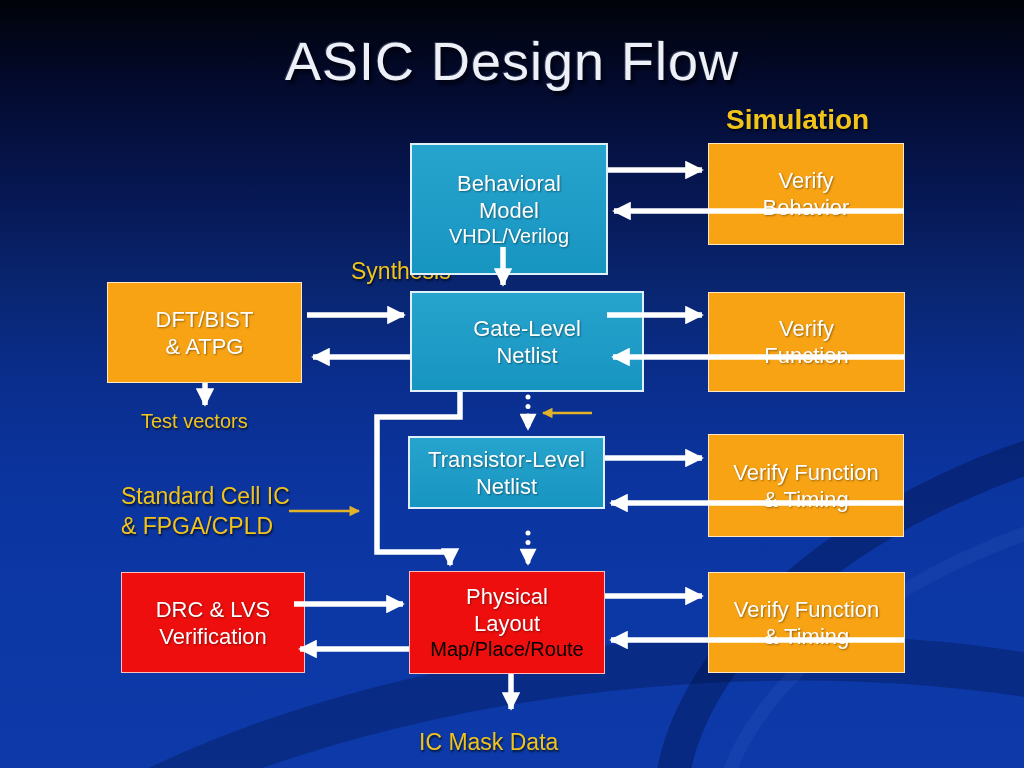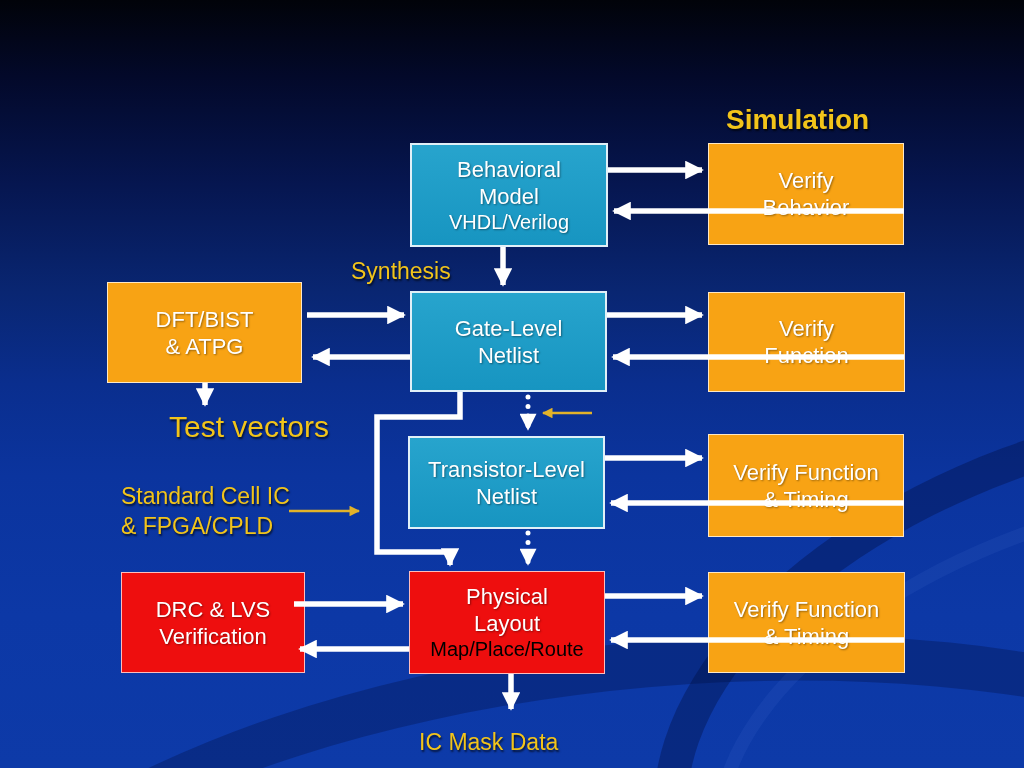--- a/index.html
+++ b/index.html
@@ -16,60 +16,61 @@
 
   .title{
     position:absolute;left:0;top:30px;width:1024px;margin:0;text-align:center;
     font-size:54px;font-weight:400;letter-spacing:1px;color:#eef0f8;
     text-shadow:3px 4px 3px rgba(2,4,18,0.95), -1px -1px 0 rgba(180,190,220,0.25);
   }
 
   .lbl{position:absolute;color:#f2c41a;text-shadow:1px 2px 2px rgba(0,0,0,0.65);white-space:nowrap;}
   .lbl-simulation{left:726px;top:104px;font-size:28px;font-weight:bold;}
   .lbl-synthesis{left:351px;top:258px;font-size:23px;}
-  .lbl-testvectors{left:141px;top:410px;font-size:30px;margin-left:28px;}
+  .lbl-testvectors{left:141px;top:410px;font-size:20px;}
   .lbl-fullcustom{left:592px;top:400px;font-size:23px;}
   .lbl-stdcell{left:121px;top:481px;font-size:23px;line-height:30px;}
   .lbl-stdcell span{display:block;}
   .lbl-icmask{left:419px;top:729px;font-size:23px;}
 
   .box{
     position:absolute;display:flex;flex-direction:column;justify-content:center;align-items:center;
     text-align:center;color:#ffffff;box-sizing:border-box;
     text-shadow:1px 1px 2px rgba(0,0,0,0.4);
   }
   .box .l1{display:block;font-size:22px;line-height:27px;}
   .box .l2{display:block;font-size:20px;line-height:25px;}
   .teal{background:linear-gradient(180deg,#27a4cd 0%,#1795c1 100%);border:2px solid rgba(235,244,250,0.95);}
   .orange{background:#f8a314;border:1px solid rgba(255,240,215,0.9);}
   .red{background:#ee0e0e;border:1px solid rgba(255,220,220,0.85);}
   .black-line{color:#000000;text-shadow:none;}
 
-  .b-behavioral{left:410px;top:143px;width:198px;height:104px;}
+  .b-behavioral{left:410px;top:143px;width:198px;height:132px;}
   .b-verify-behavior{left:708px;top:143px;width:196px;height:102px;}
   .b-dft{left:107px;top:282px;width:195px;height:101px;}
-  .b-gate{left:410px;top:291px;width:197px;height:101px;}
+  .b-gate{left:410px;top:291px;width:234px;height:101px;}
   .b-verify-function{left:708px;top:292px;width:197px;height:100px;}
-  .b-transistor{left:408px;top:436px;width:197px;height:93px;}
+  .b-transistor{left:408px;top:436px;width:197px;height:73px;}
   .b-verify-ft1{left:708px;top:434px;width:196px;height:103px;}
   .b-drc{left:110px;top:572px;width:184px;height:101px;margin-left:11px;}
   .b-physical{left:409px;top:571px;width:196px;height:103px;}
   .b-verify-ft2{left:708px;top:572px;width:197px;height:101px;}
 
   .arrow-layer{position:absolute;left:0;top:0;width:1024px;height:768px;pointer-events:none;}
 </style>
 </head>
 <body>
 
 <div class="slide">
 
   <div class="swirl sw1"></div>
   <div class="swirl sw2"></div>
   <div class="swirl sw3"></div>
 
+  <h1 class="title">ASIC Design Flow</h1>
 
   <div class="lbl lbl-simulation">Simulation</div>
   <div class="lbl lbl-synthesis">Synthesis</div>
   <div class="lbl lbl-testvectors">Test vectors</div>
   <div class="lbl lbl-stdcell">
     <span>Standard Cell IC</span>
     <span>&amp; FPGA/CPLD</span>
   </div>
   <div class="lbl lbl-icmask">IC Mask Data</div>
 

